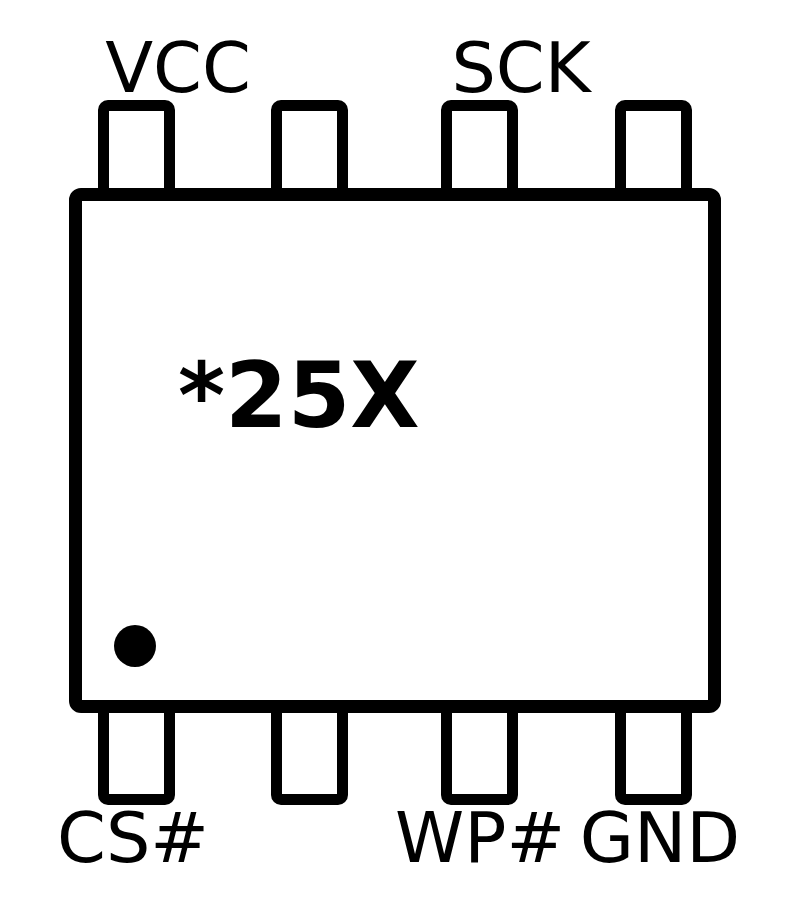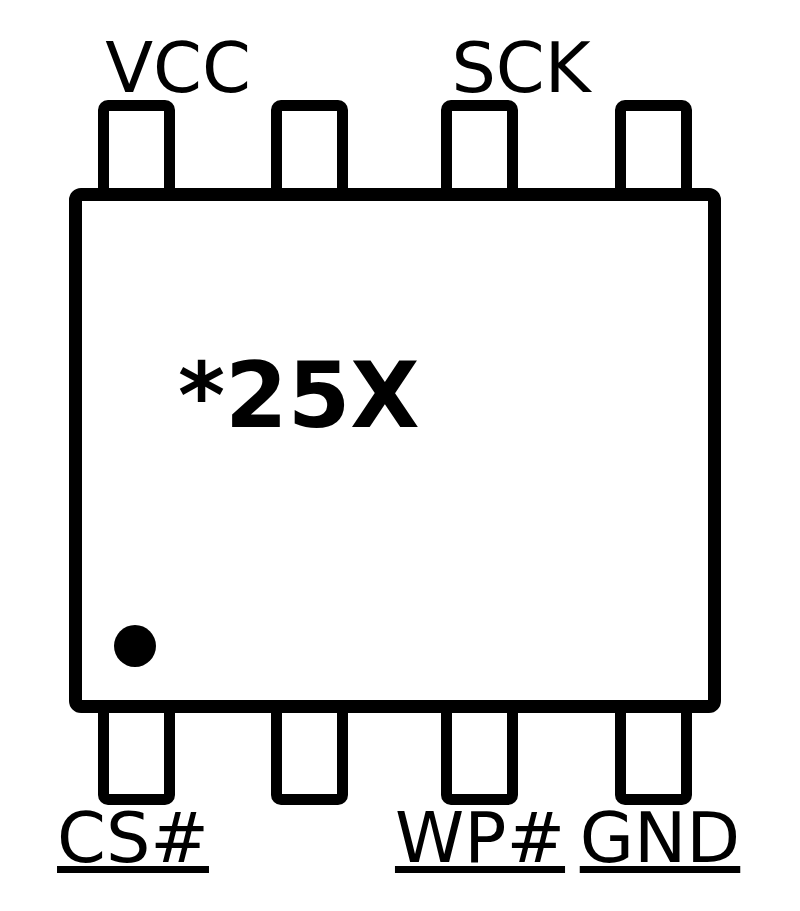--- a/index.html
+++ b/index.html
@@ -61,21 +61,21 @@
   
   .pin-label{
     position:absolute;
     transform:translateX(-50%);
     font-size:70px;
     line-height:1;
     white-space:nowrap;
     z-index:3;
   }
   .pin-label.top{top:33px;margin-left:41px;}
-  .pin-label.bottom{top:803px;text-decoration:underline;}
+  .pin-label.bottom{top:803px;}
 </style>
 </head>
 <body>
 
 <div class="stage">
 
   <div class="pin-label top" style="left:137px">VCC</div>
   <div class="pin-label top" style="left:480px">SCK</div>
 
   <div class="pin top" style="left:98px"></div>

